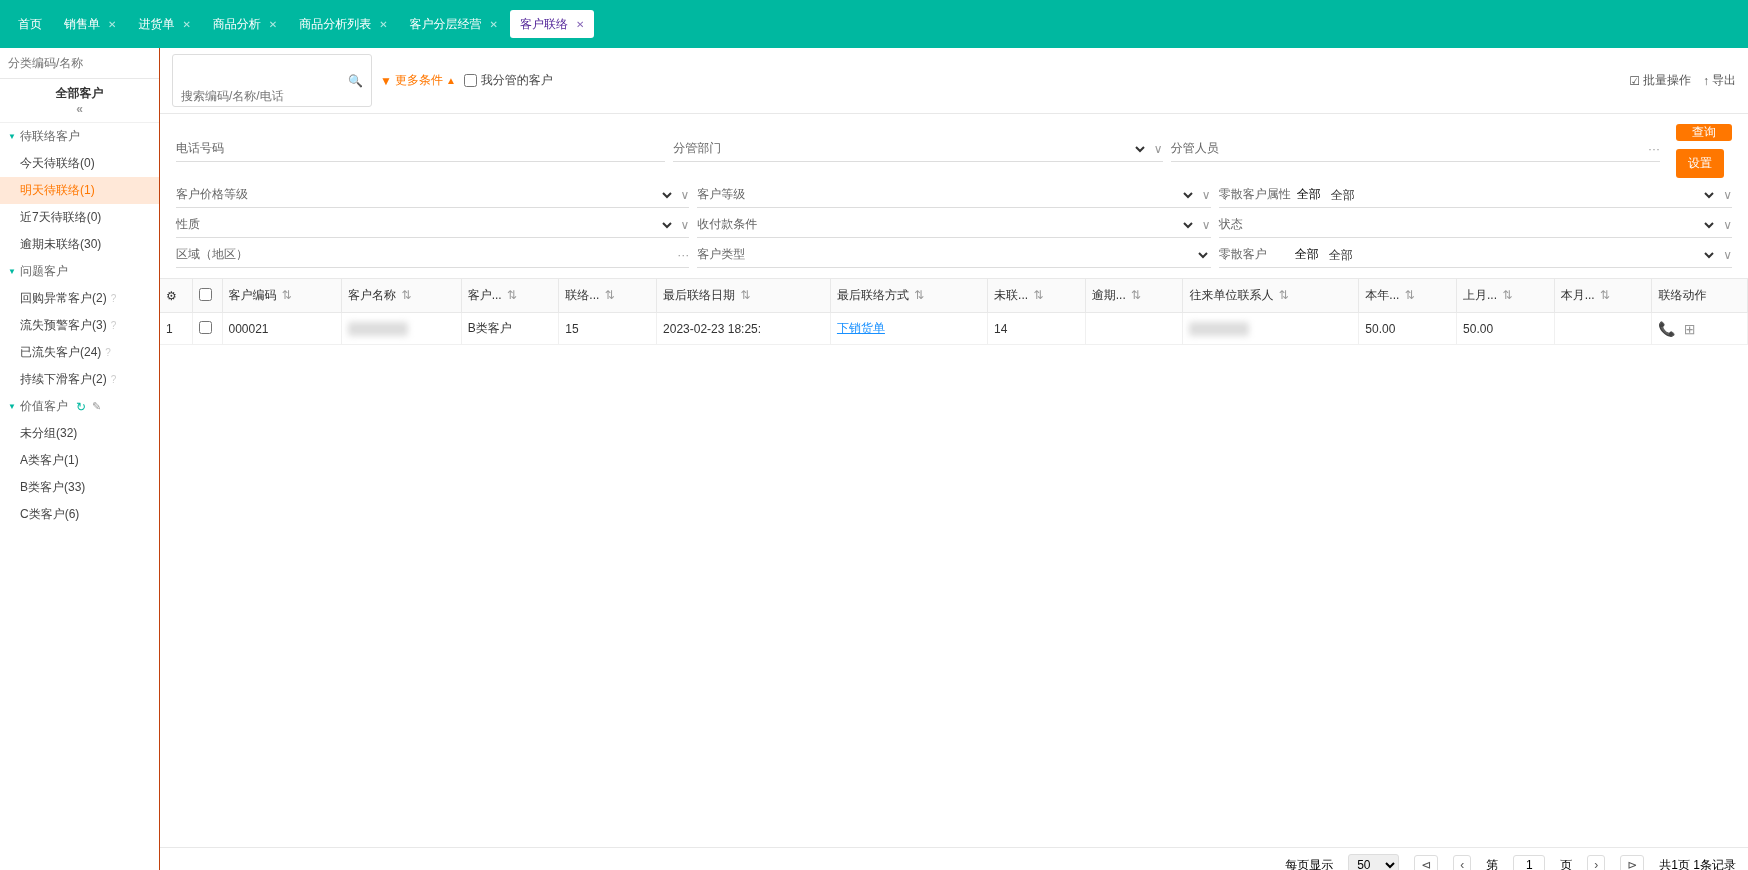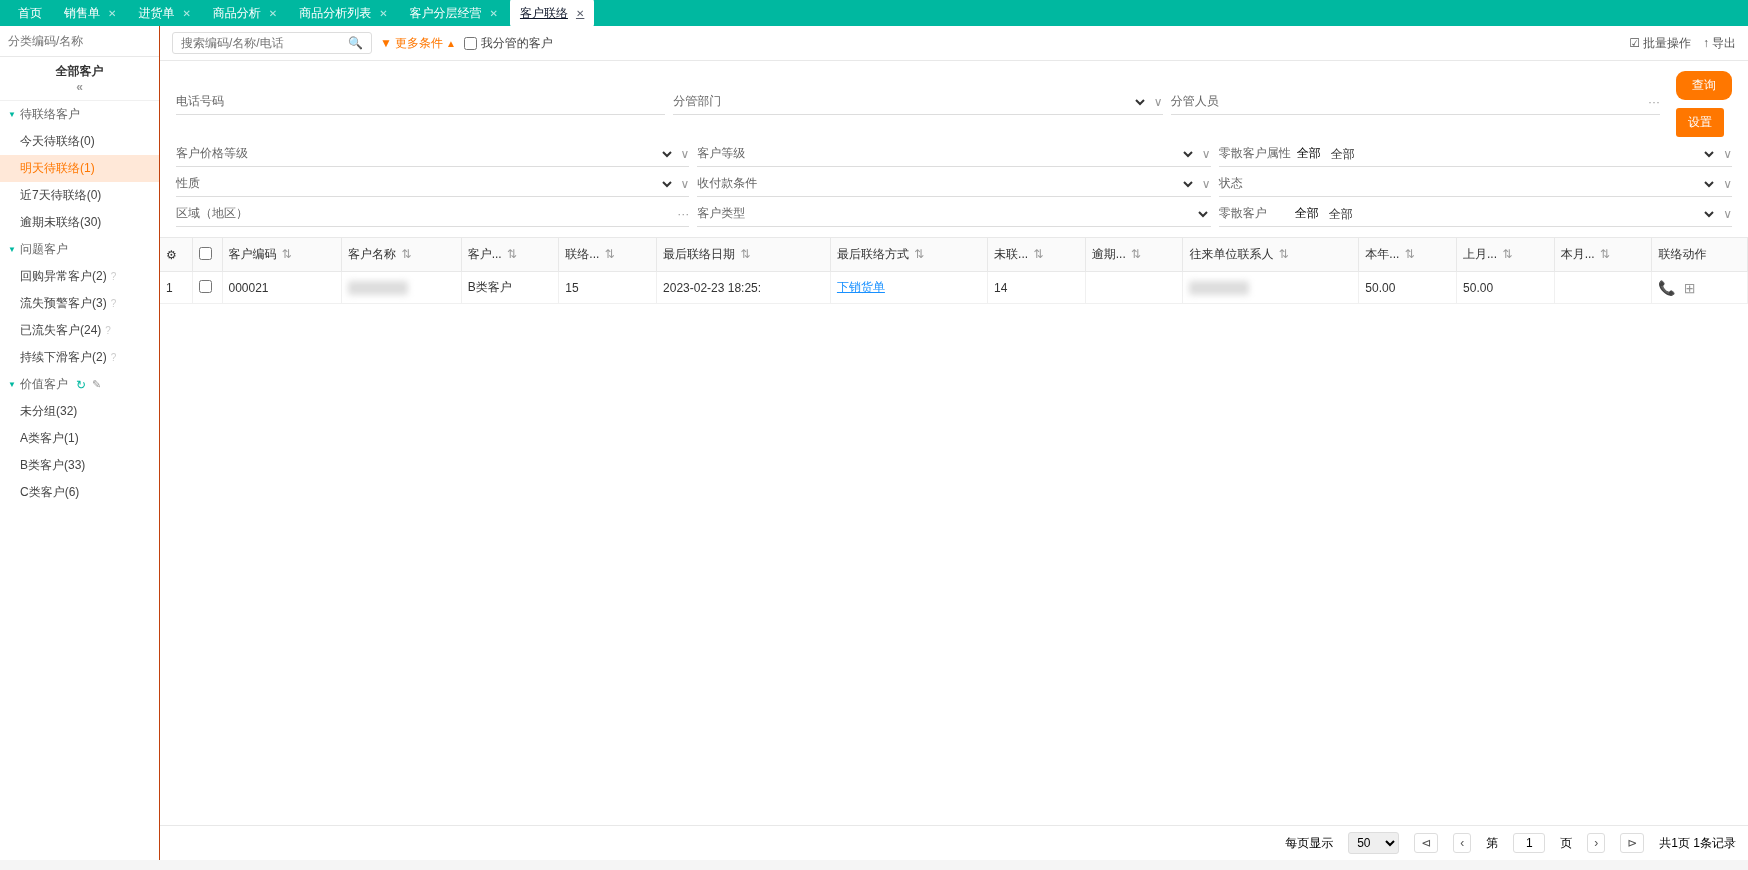--- a/index.html
+++ b/index.html
@@ -1,38 +1,38 @@
 <!DOCTYPE html>
 <html><head>
   <meta charset="utf-8">
   <style>
     * { box-sizing: border-box; margin: 0; padding: 0; font-family: 'Microsoft YaHei', Arial, sans-serif; font-size: 12px; }
     body { background: #f5f5f5; overflow: hidden; }
 
     
     .top-nav {
       background: #00b8a0;
-      height: 26px;
+      height: 48px;
       display: flex;
       align-items: center;
       padding: 0 8px;
       gap: 2px;
     }
     .nav-item {
       color: #fff;
       padding: 4px 10px;
       border-radius: 3px;
       cursor: pointer;
       white-space: nowrap;
       display: flex;
       align-items: center;
       gap: 4px;
       height: 28px;
     }
-    .nav-item.active { background: #fff; color: #0f172a; text-decoration: underline; }
+    .nav-item.active { background: #fff; color: #4c1d95; }
     .nav-item .close-x { font-size: 10px; margin-left: 4px; opacity: 0.7; }
 
     
     .main-layout {
       display: flex;
       height: calc(100vh - 36px);
       overflow: hidden;
     }
 
     
@@ -119,20 +119,21 @@
       padding: 3px 8px;
       gap: 4px;
       width: 200px;
     }
     .toolbar-search input {
       border: none;
       outline: none;
       font-size: 12px;
       color: #ec4899;
       width: 100%;
+      margin-top: 31px;
     }
     .filter-btn {
       color: #ff7700;
       cursor: pointer;
       display: flex;
       align-items: center;
       gap: 3px;
     }
     .filter-btn .filter-icon { font-size: 12px; }
     .my-customers {
@@ -199,22 +200,22 @@
       color: #333;
       flex: 1;
     }
     .filter-field .chevron { color: #999; margin-left: auto; cursor: pointer; }
     .filter-field .dots { color: #999; margin-left: auto; cursor: pointer; }
 
     .query-btn {
       background: #ff7700;
       color: #fff;
       border: none;
-      padding: 6px 16px;
-      border-radius: 9px;
+      padding: 0 16px;
+      border-radius: 3px;
       cursor: pointer;
       font-size: 12px;
     }
     .setting-btn {
       background: #ff7700;
       color: #fff;
       border: none;
       padding: 6px 12px;
       border-radius: 3px;
       cursor: pointer;

